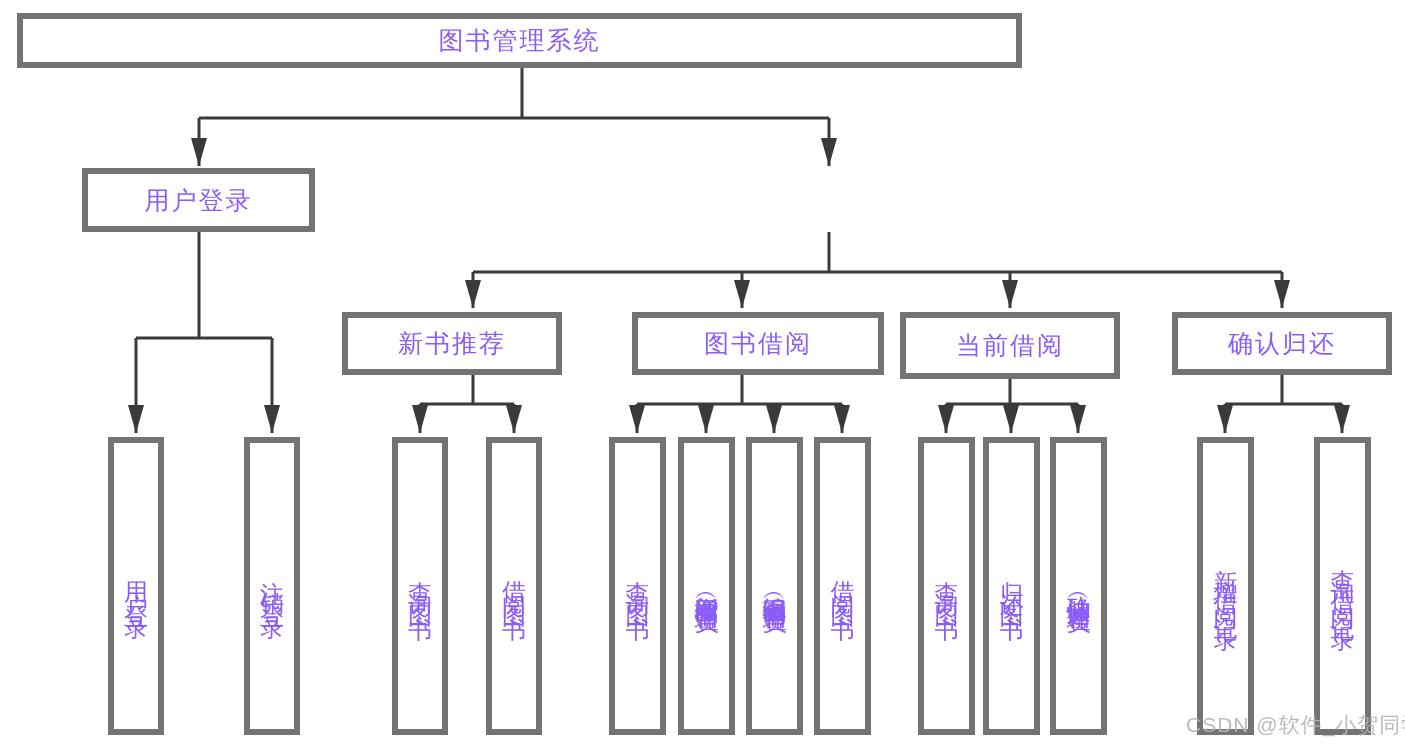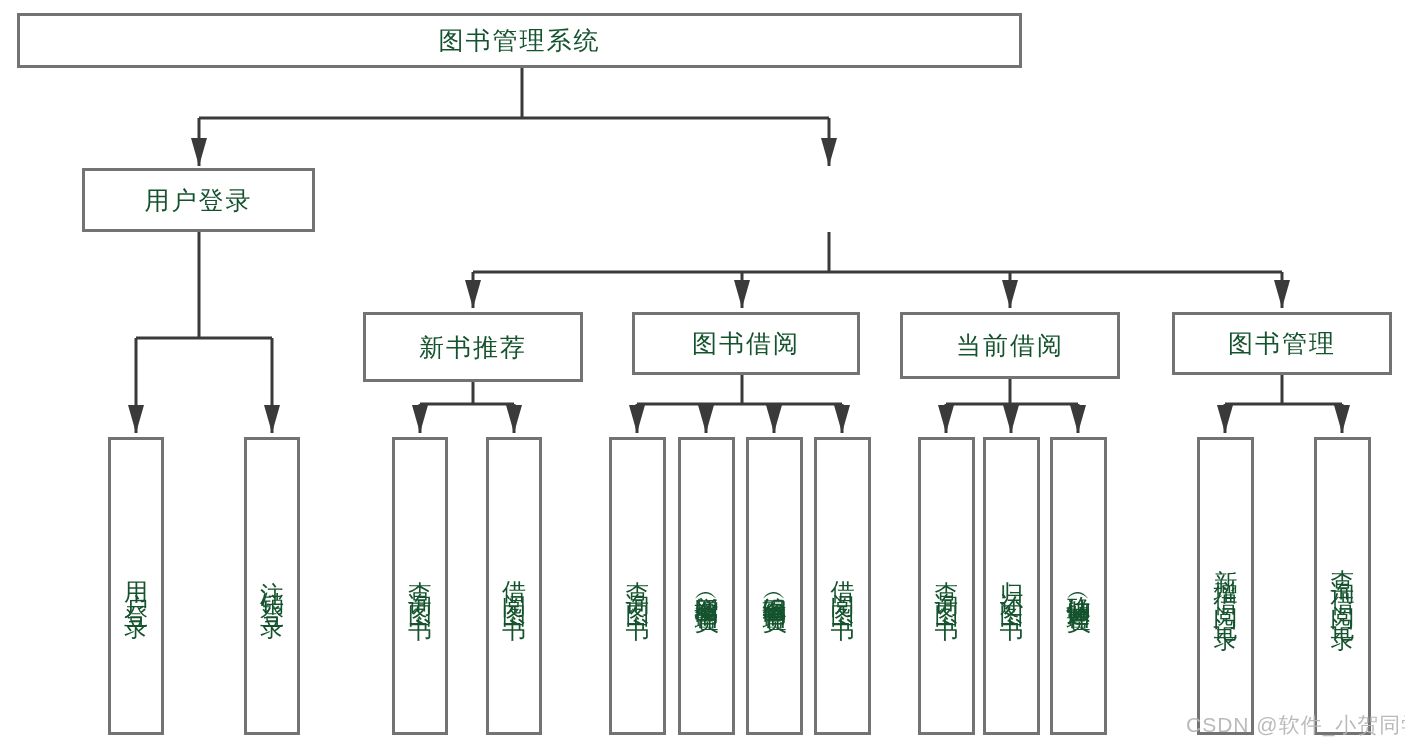--- a/index.html
+++ b/index.html
@@ -17,27 +17,27 @@
   }
   .connector-layer {
     position: absolute;
     left: 0;
     top: 0;
     z-index: 1;
   }
   .node {
     position: absolute;
     box-sizing: border-box;
-    border: 3px solid #737373;
+    border: 6px solid #737373;
     background: #ffffff;
     display: flex;
     align-items: center;
     justify-content: center;
     z-index: 2;
-    color: #14532d;
+    color: #8b5cf6;
   }
   .node .hlabel {
     font-size: 25px;
     letter-spacing: 2px;
     white-space: nowrap;
     line-height: 1;
   }
   .node.leaf .vtext {
     writing-mode: vertical-rl;
     text-orientation: mixed;
@@ -113,31 +113,31 @@
   </svg>
 
   <div class="node" style="left:17px;top:13px;width:1005px;height:55px">
     <span class="hlabel">图书管理系统</span>
   </div>
 
   <div class="node" style="left:82px;top:168px;width:233px;height:64px">
     <span class="hlabel">用户登录</span>
   </div>
 
-  <div class="node" style="left:363px;top:312px;width:220px;height:70px">
+  <div class="node" style="left:342px;top:312px;width:220px;height:63px">
     <span class="hlabel">新书推荐</span>
   </div>
-  <div class="node" style="left:632px;top:312px;width:228px;height:63px">
+  <div class="node" style="left:632px;top:312px;width:252px;height:63px">
     <span class="hlabel">图书借阅</span>
   </div>
   <div class="node" style="left:900px;top:312px;width:220px;height:67px">
     <span class="hlabel">当前借阅</span>
   </div>
   <div class="node" style="left:1172px;top:312px;width:220px;height:63px">
-    <span class="hlabel">图书管理</span>
+    <span class="hlabel">确认归还</span>
   </div>
 
   <div class="node leaf" style="left:108px;top:437px;width:56px;height:298px">
     <span class="vtext">用户登录</span>
   </div>
   <div class="node leaf" style="left:244px;top:437px;width:56px;height:298px">
     <span class="vtext">注销登录</span>
   </div>
 
   <div class="node leaf" style="left:392px;top:437px;width:56px;height:298px">

